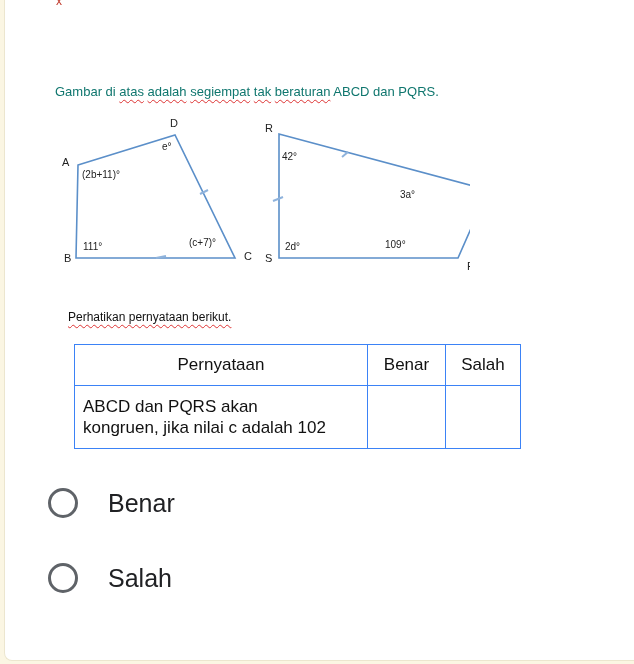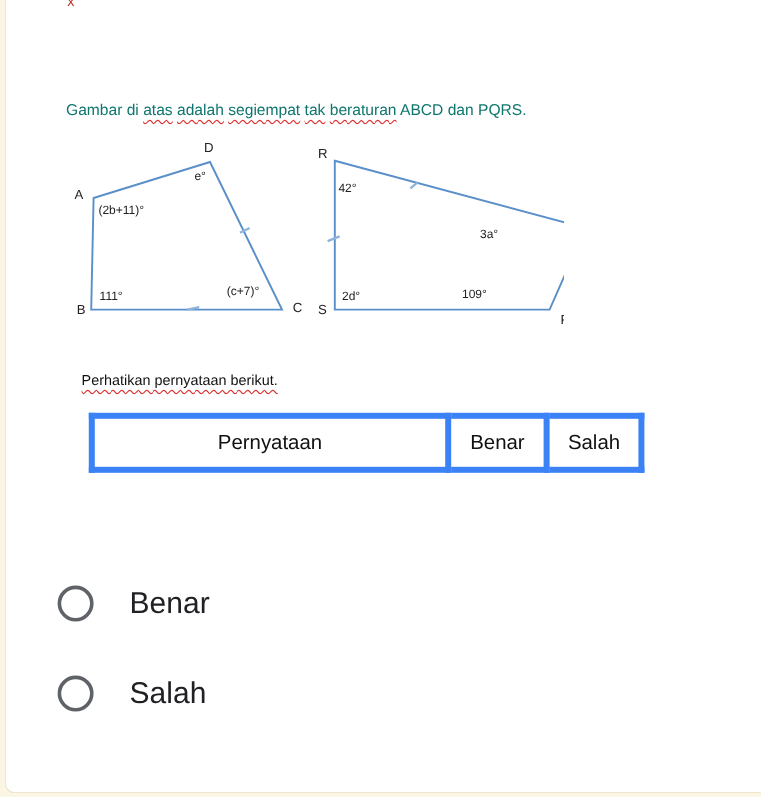--- a/index.html
+++ b/index.html
@@ -4,21 +4,21 @@
 <style>
   html,body{margin:0;padding:0;}
   body{width:634px;height:664px;background:#fbf6e3;font-family:"Liberation Sans",sans-serif;position:relative;overflow:hidden;}
   .card{position:absolute;left:4px;top:-10px;width:640px;height:670px;background:#ffffff;border-radius:8px;border-left:1px solid #ece6cf;border-bottom:1px solid #ece6cf;}
   .redmark{position:absolute;left:56px;top:-6px;color:#c0392b;font-size:12px;}
   .intro{position:absolute;left:55px;top:84px;font-size:13px;color:#0f766e;}
   .squig{text-decoration:underline wavy #d33;text-decoration-thickness:1px;text-underline-offset:3px;}
   .figure{position:absolute;left:50px;top:110px;}
   .instr{position:absolute;left:68px;top:310px;font-size:12px;color:#111;}
   table{position:absolute;left:74px;top:344px;border-collapse:collapse;font-size:17px;color:#111;}
-  td,th{border:5px solid #3b82f6;font-weight:normal;}
+  td,th{border:1px solid #3b82f6;font-weight:normal;}
   th{height:38px;}
   .c1{width:290px;}
   .c2{width:75px;}
   .c3{width:72px;}
   td.stmt{padding:6px 8px;line-height:21px;height:50px;}
   .opt{position:absolute;left:48px;display:flex;align-items:center;}
   .radio{width:30px;height:30px;border:3px solid #5f6368;border-radius:50%;box-sizing:border-box;}
   .opt-label{margin-left:30px;font-size:25px;color:#202124;}
 </style>
 </head>
@@ -62,20 +62,28 @@
 
 <div class="instr"><span class="squig">Perhatikan pernyataan berikut.</span></div>
 
 <table>
   <tbody>
       <tr>
     <th class="c1">Pernyataan</th>
     <th class="c2">Benar</th>
     <th class="c3">Salah</th>
   </tr>
+  <tr>
+    <td class="stmt">
+      <span>ABCD dan PQRS akan</span><br>
+      <span>kongruen, jika nilai c adalah 102</span>
+    </td>
+    <td></td>
+    <td></td>
+  </tr>
 </tbody>
   </table>
 
 <div class="opt" style="top:488px;">
   <div class="radio"></div>
   <span class="opt-label">Benar</span>
 </div>
 <div class="opt" style="top:563px;">
   <div class="radio"></div>
   <span class="opt-label">Salah</span>

